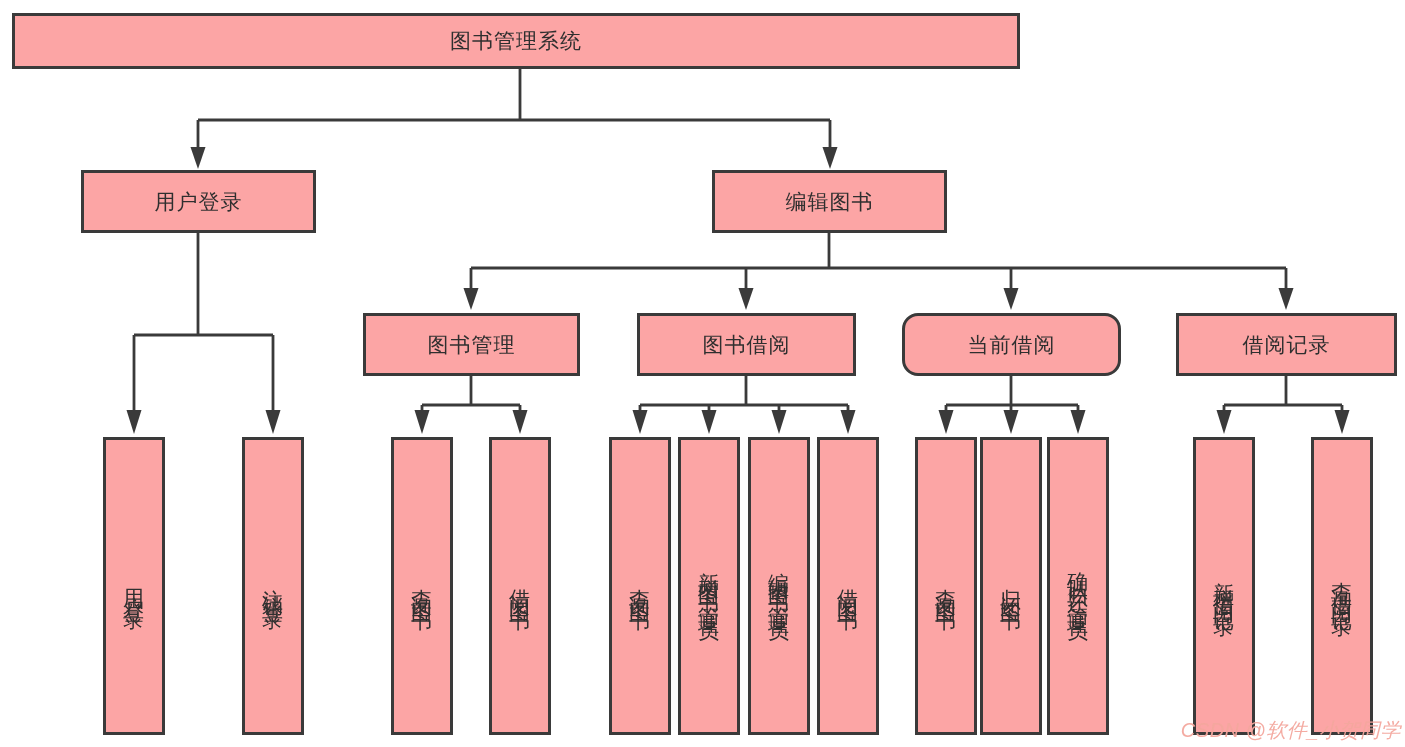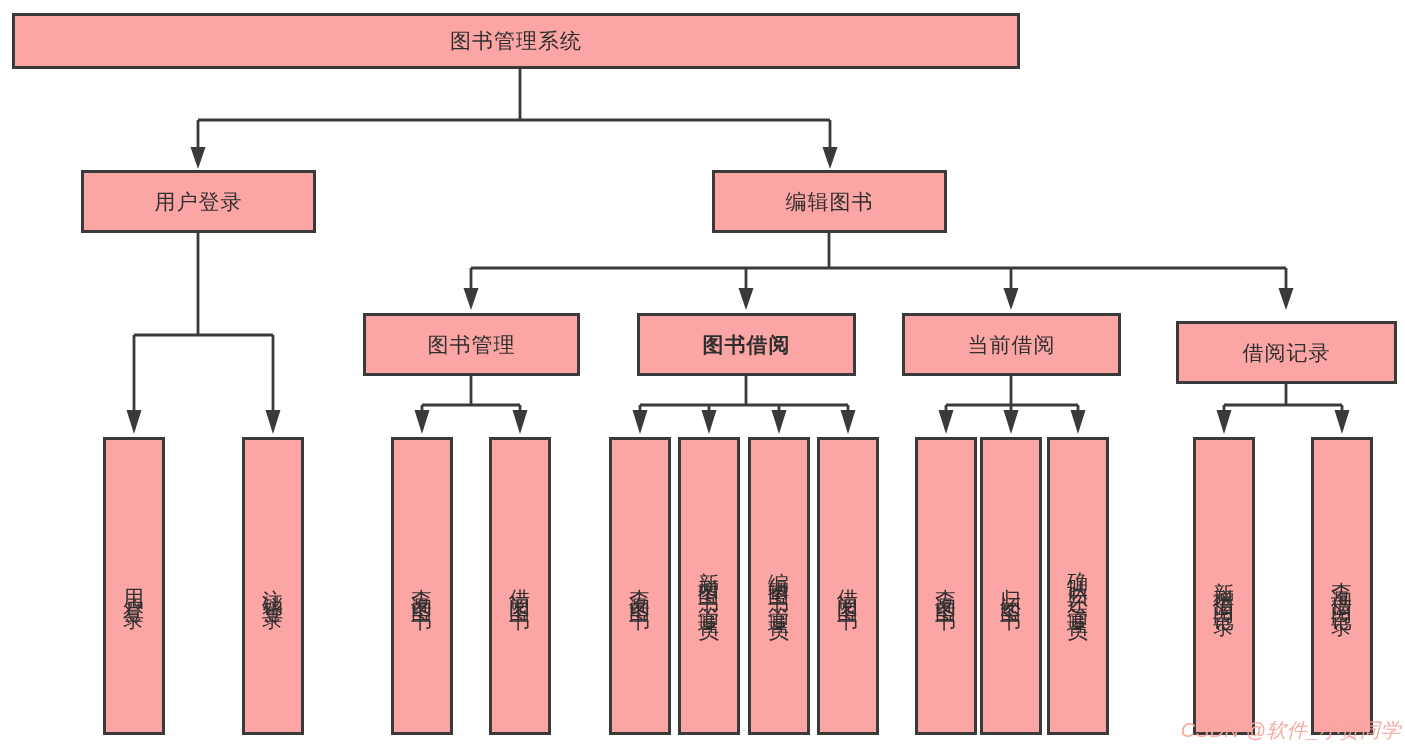--- a/index.html
+++ b/index.html
@@ -147,27 +147,27 @@
   <div class="box" style="left:81px; top:170px; width:235px; height:63px;">
     <span>用户登录</span>
   </div>
   <div class="box" style="left:712px; top:170px; width:235px; height:63px;">
     <span>编辑图书</span>
   </div>
 
   <div class="box" style="left:363px; top:313px; width:217px; height:63px;">
     <span>图书管理</span>
   </div>
-  <div class="box" style="left:637px; top:313px; width:219px; height:63px;font-weight:bold;">
+  <div class="box" style="left:637px; top:313px; width:219px; height:63px;">
     <span>图书借阅</span>
   </div>
-  <div class="box" style="left:902px; top:313px; width:219px; height:63px;">
+  <div class="box" style="left:902px; top:313px; width:219px; height:63px;border-radius:16px;">
     <span>当前借阅</span>
   </div>
-  <div class="box" style="left:1176px; top:321px; width:221px; height:63px;">
+  <div class="box" style="left:1176px; top:313px; width:221px; height:63px;">
     <span>借阅记录</span>
   </div>
 
   <div class="box leaf" style="left:103px; top:437px; width:62px; height:298px;">
     <span>用户登录</span>
   </div>
   <div class="box leaf" style="left:242px; top:437px; width:62px; height:298px;">
     <span>注销登录</span>
   </div>
 

